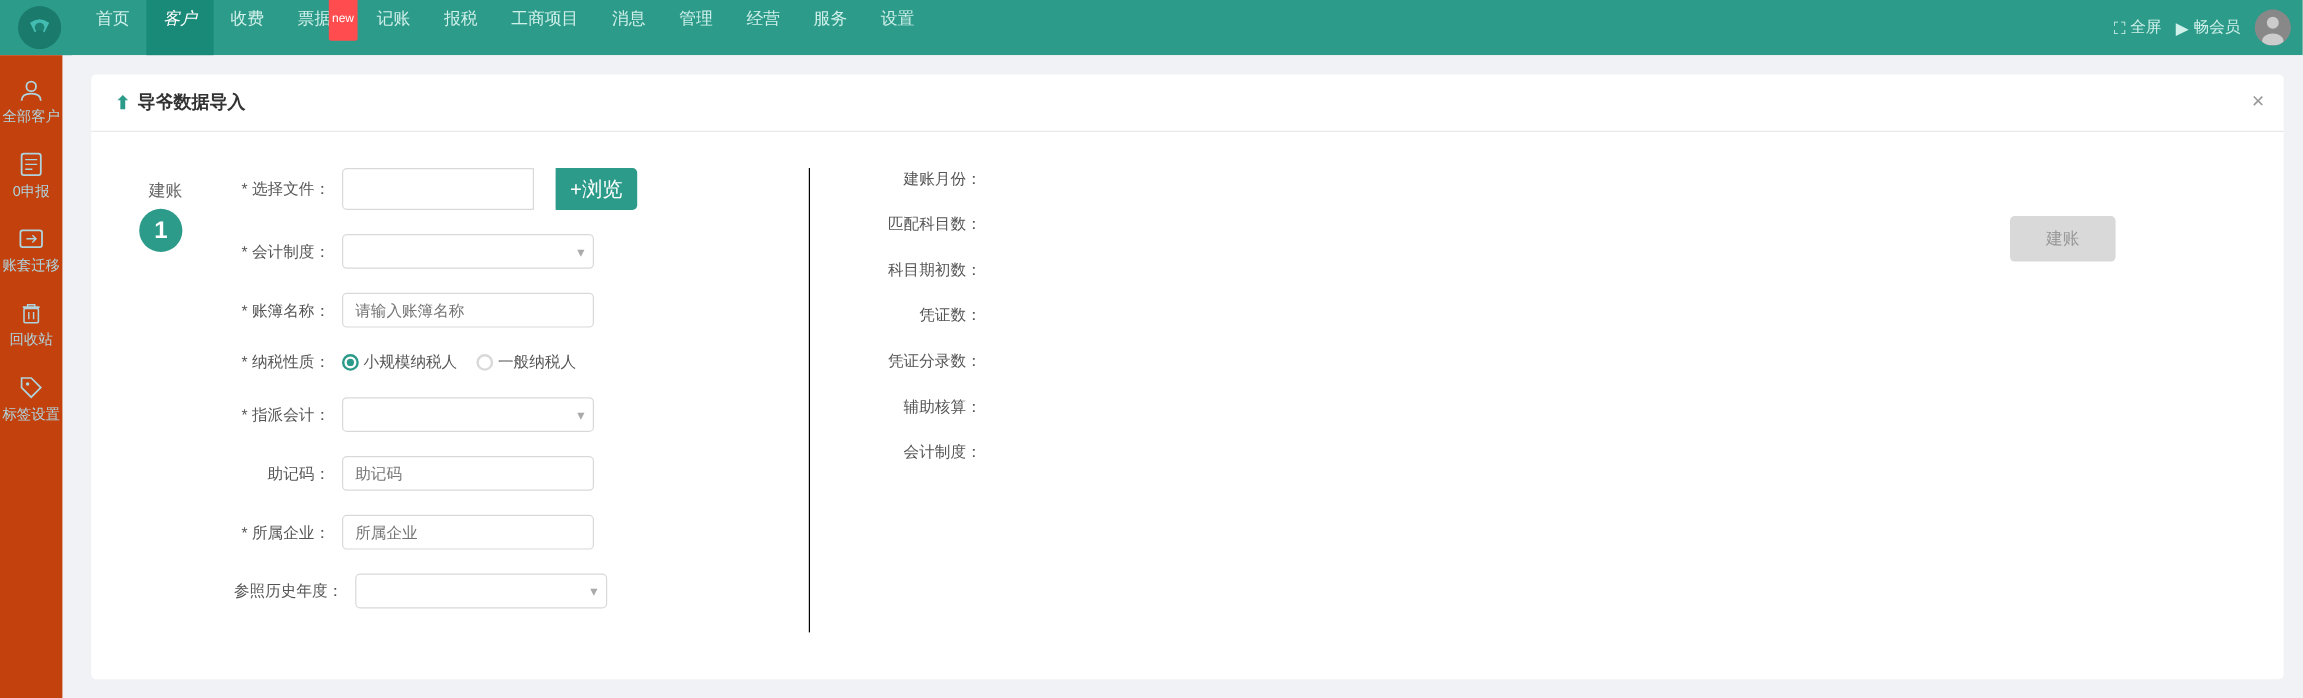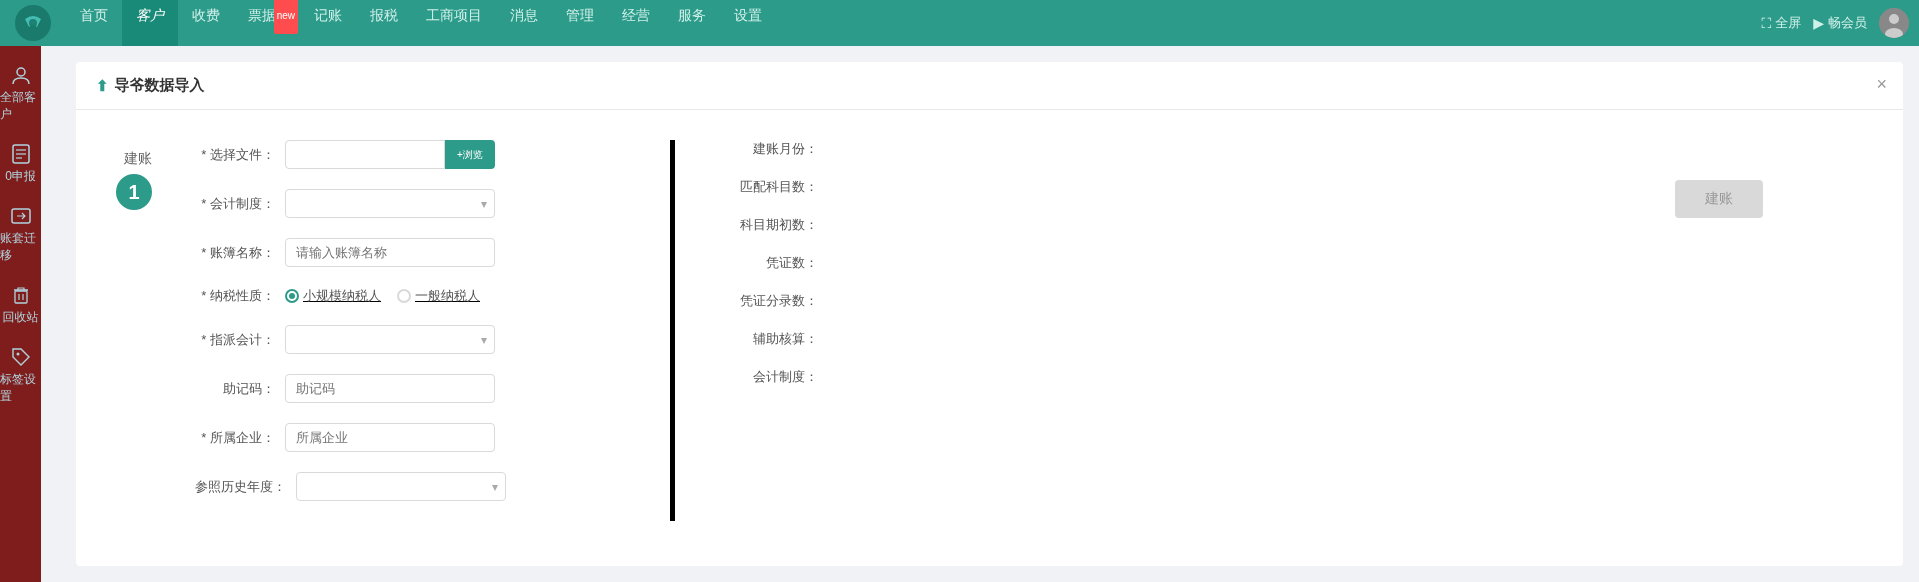--- a/index.html
+++ b/index.html
@@ -84,22 +84,22 @@
       justify-content: center;
       overflow: hidden;
     }
 
     
     .sidebar {
       position: absolute;
       left: 0;
       top: 46px;
       bottom: 0;
-      width: 41px;
-      background: #7f1d1d;
+      width: 52px;
+      background: #c2410c;
       display: flex;
       flex-direction: column;
       align-items: center;
       padding-top: 10px;
       gap: 4px;
     }
 
     .sidebar-item {
       width: 100%;
       display: flex;
@@ -191,21 +191,21 @@
       font-size: 20px;
       font-weight: bold;
       display: flex;
       align-items: center;
       justify-content: center;
     }
 
     
     .form-section {
       flex: 0 0 480px;
-      border-right: 5px solid #000000;
+      border-right: 1px solid #000000;
       padding-right: 36px;
     }
 
     .form-row {
       display: flex;
       align-items: center;
       margin-bottom: 20px;
     }
 
     .form-label {
@@ -234,24 +234,25 @@
     .input-with-btn .form-input {
       border-radius: 4px 0 0 4px;
       width: 160px;
     }
 
     .browse-btn {
       background: #2d9b8a;
       color: #fff;
       border: none;
       padding: 6px 12px;
-      font-size: 10px;
+      font-size: 17px;
       cursor: pointer;
       border-radius: 0 4px 4px 0;
       white-space: nowrap;
+      margin-left: 18px;
     }
 
     .select-input {
       width: 210px;
       border: 1px solid #d9d9d9;
       border-radius: 4px;
       padding: 6px 28px 6px 10px;
       font-size: 13px;
       color: #999;
       outline: none;
@@ -277,21 +278,20 @@
     }
 
     .text-input {
       width: 210px;
     }
 
     .radio-group {
       display: flex;
       gap: 16px;
       align-items: center;
-      text-decoration: underline;
     }
 
     .radio-item {
       display: flex;
       align-items: center;
       gap: 4px;
       font-size: 13px;
       color: #555;
       cursor: pointer;
     }

